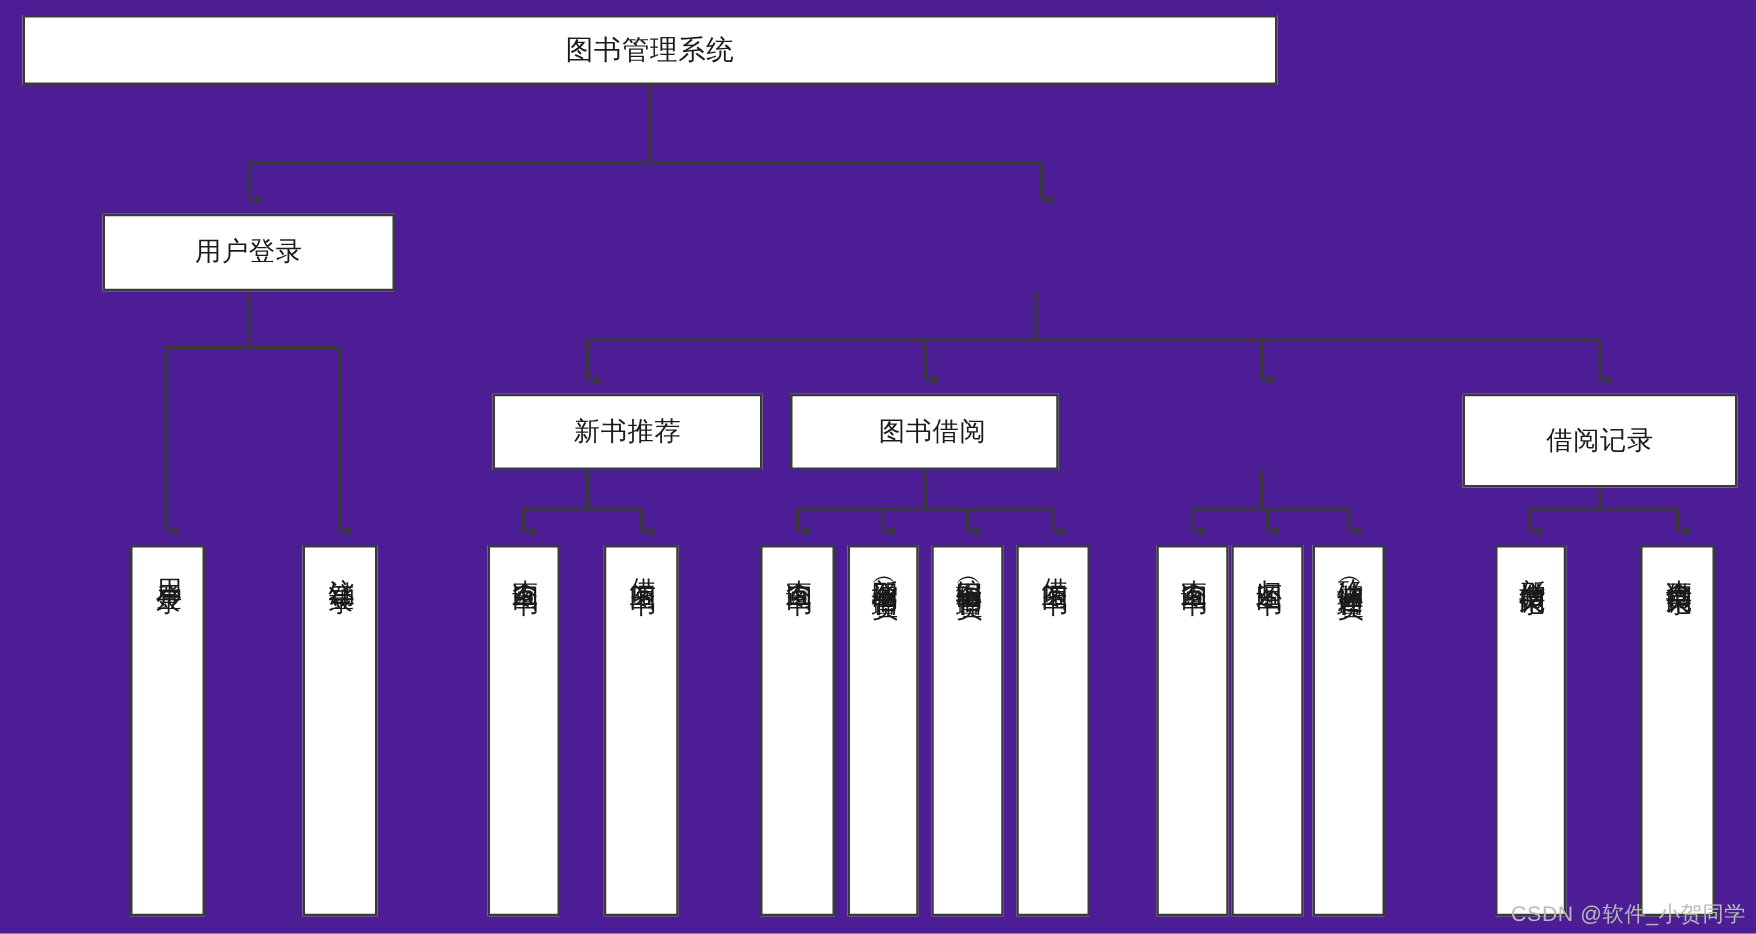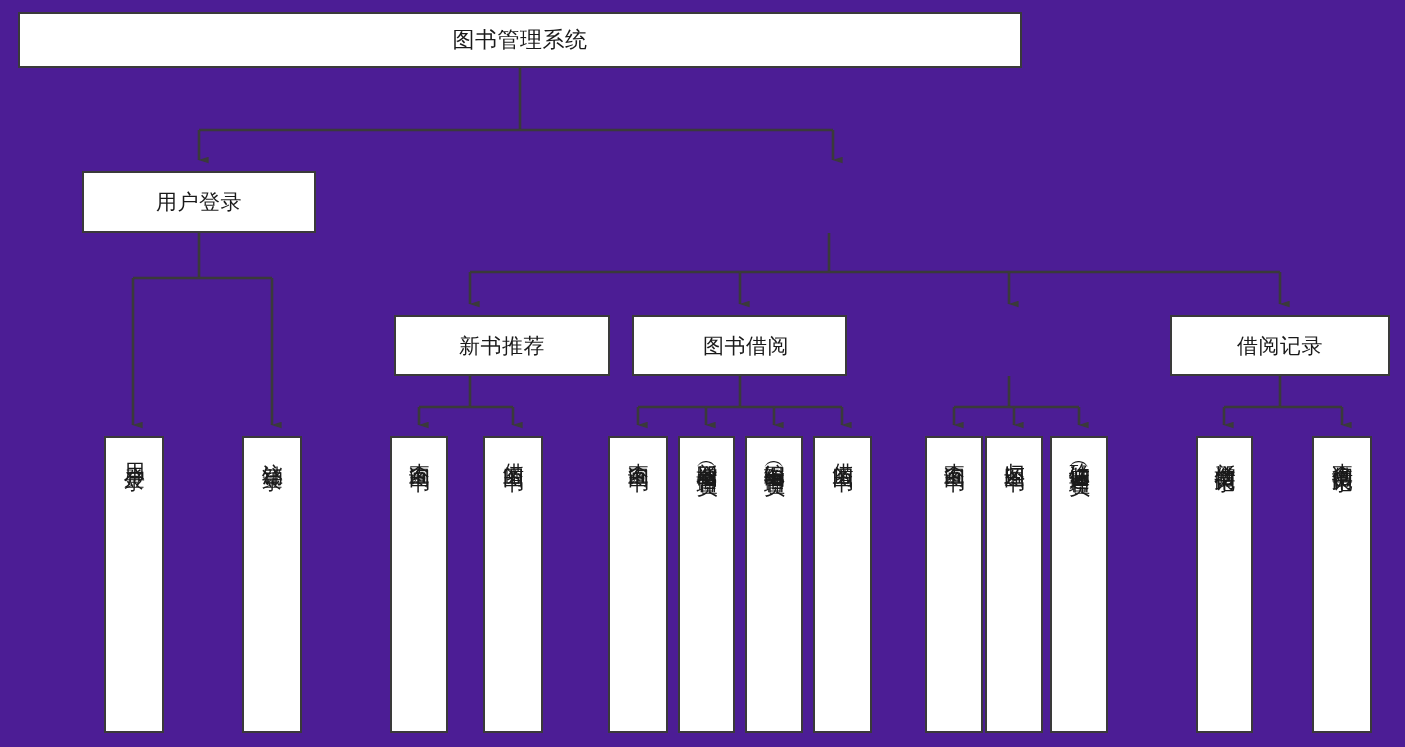--- a/index.html
+++ b/index.html
@@ -136,21 +136,21 @@
   <div class="node h" style="left:82px; top:171px; width:234px; height:62px;">
     <span class="label">用户登录</span>
   </div>
 
   <div class="node h" style="left:362px; top:315px; width:216px; height:61px;margin-left:32px;">
     <span class="label">新书推荐</span>
   </div>
   <div class="node h" style="left:632px; top:315px; width:215px; height:61px;padding-left:13px;">
     <span class="label">图书借阅</span>
   </div>
-  <div class="node h" style="left:1170px; top:315px; width:220px; height:61px;">
+  <div class="node h" style="left:1170px; top:315px; width:220px; height:75px;">
     <span class="label">借阅记录</span>
   </div>
 
   <div class="node v" style="left:104px; top:436px; width:60px; height:297px;">
     <span class="label">用户登录</span>
   </div>
   <div class="node v" style="left:242px; top:436px; width:60px; height:297px;">
     <span class="label">注销登录</span>
   </div>
 
@@ -184,14 +184,15 @@
     <span class="label">确认归还（管理员）</span>
   </div>
 
   <div class="node v tall" style="left:1196px; top:436px; width:57px; height:297px;">
     <span class="label">新增借阅记录</span>
   </div>
   <div class="node v tall" style="left:1312px; top:436px; width:60px; height:297px;">
     <span class="label">查询借阅记录</span>
   </div>
 
+  <div class="watermark">CSDN @软件_小贺同学</div>
 
 </div>
 
 </body></html>

